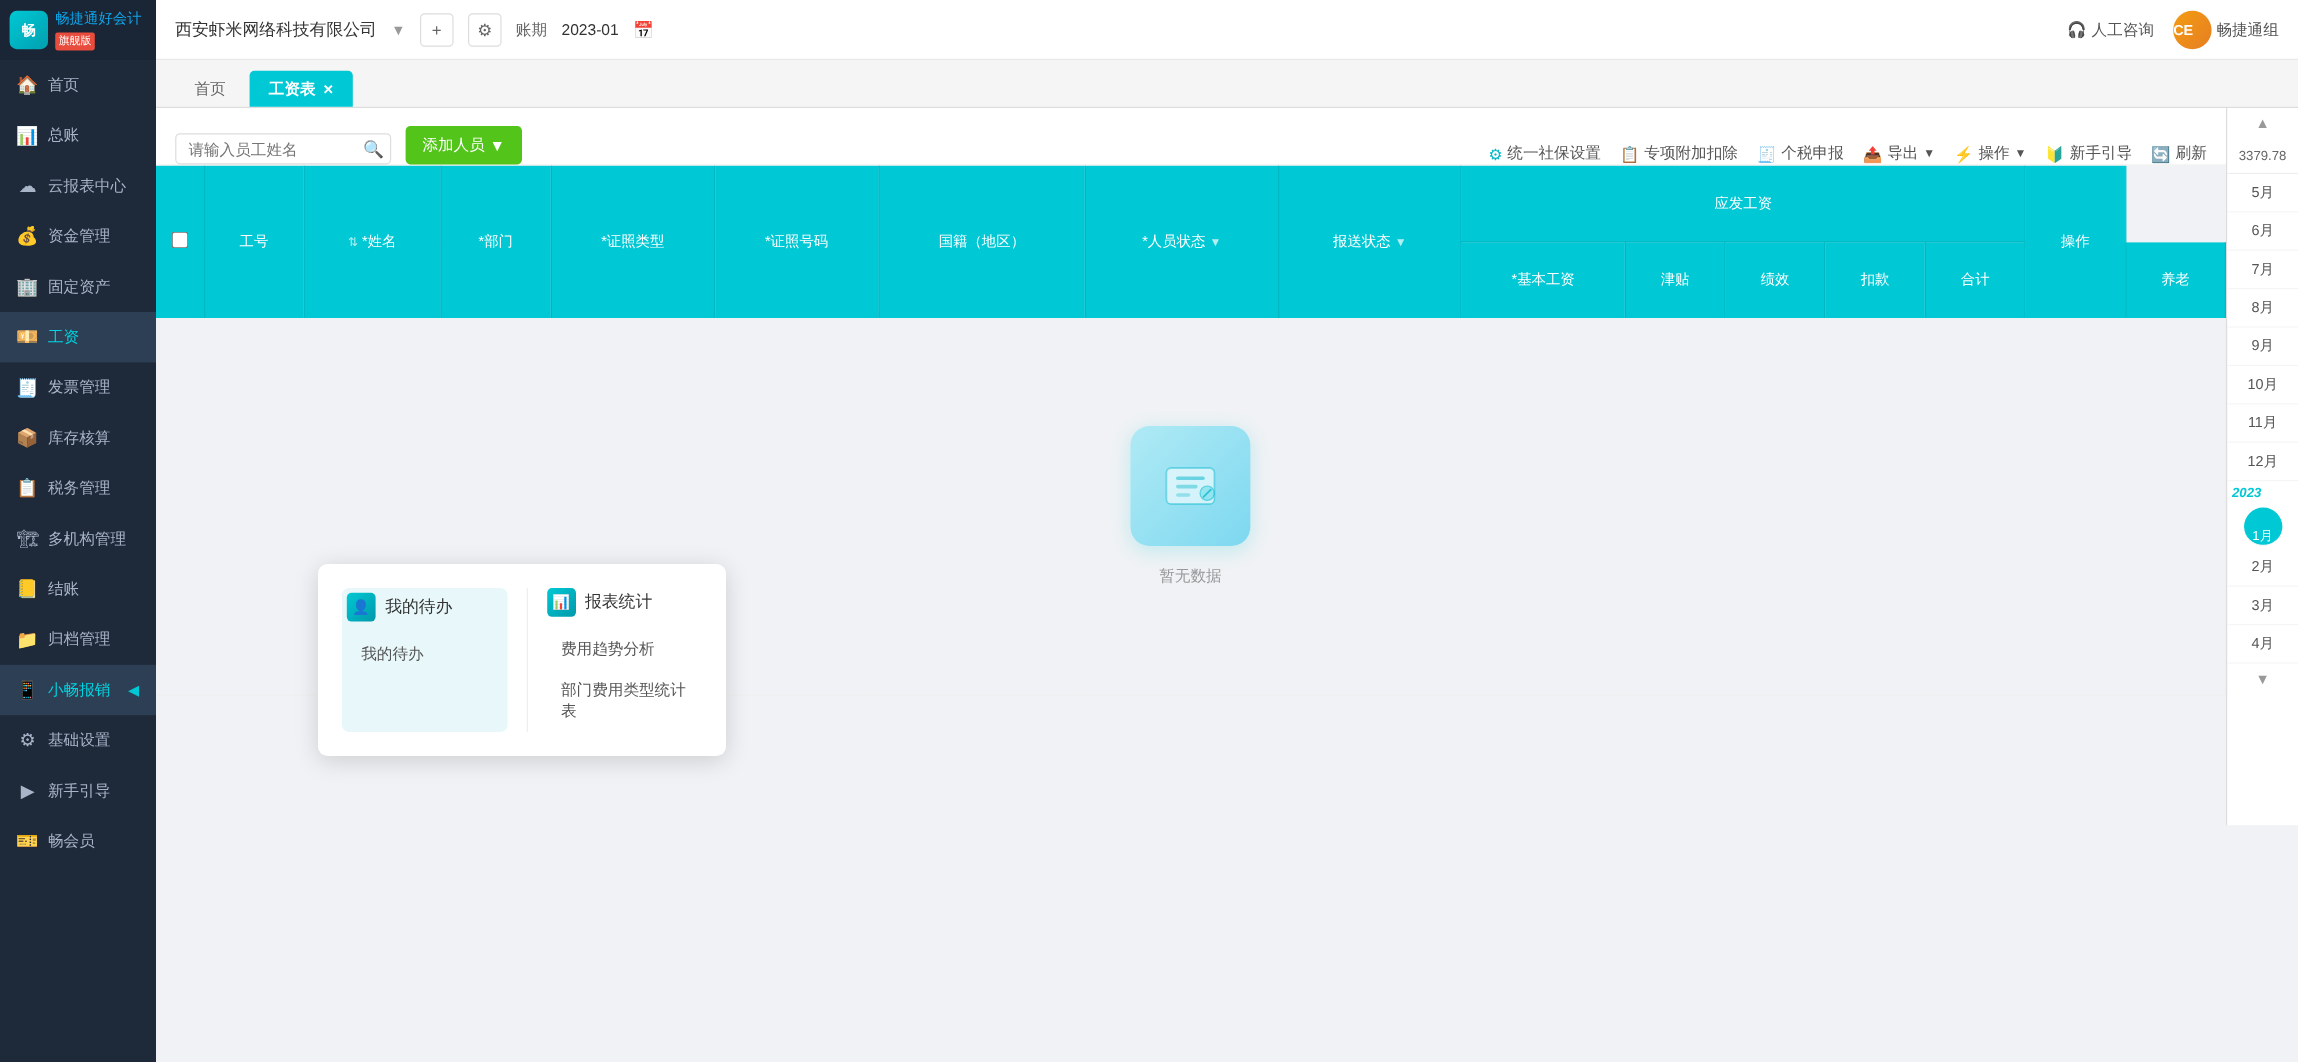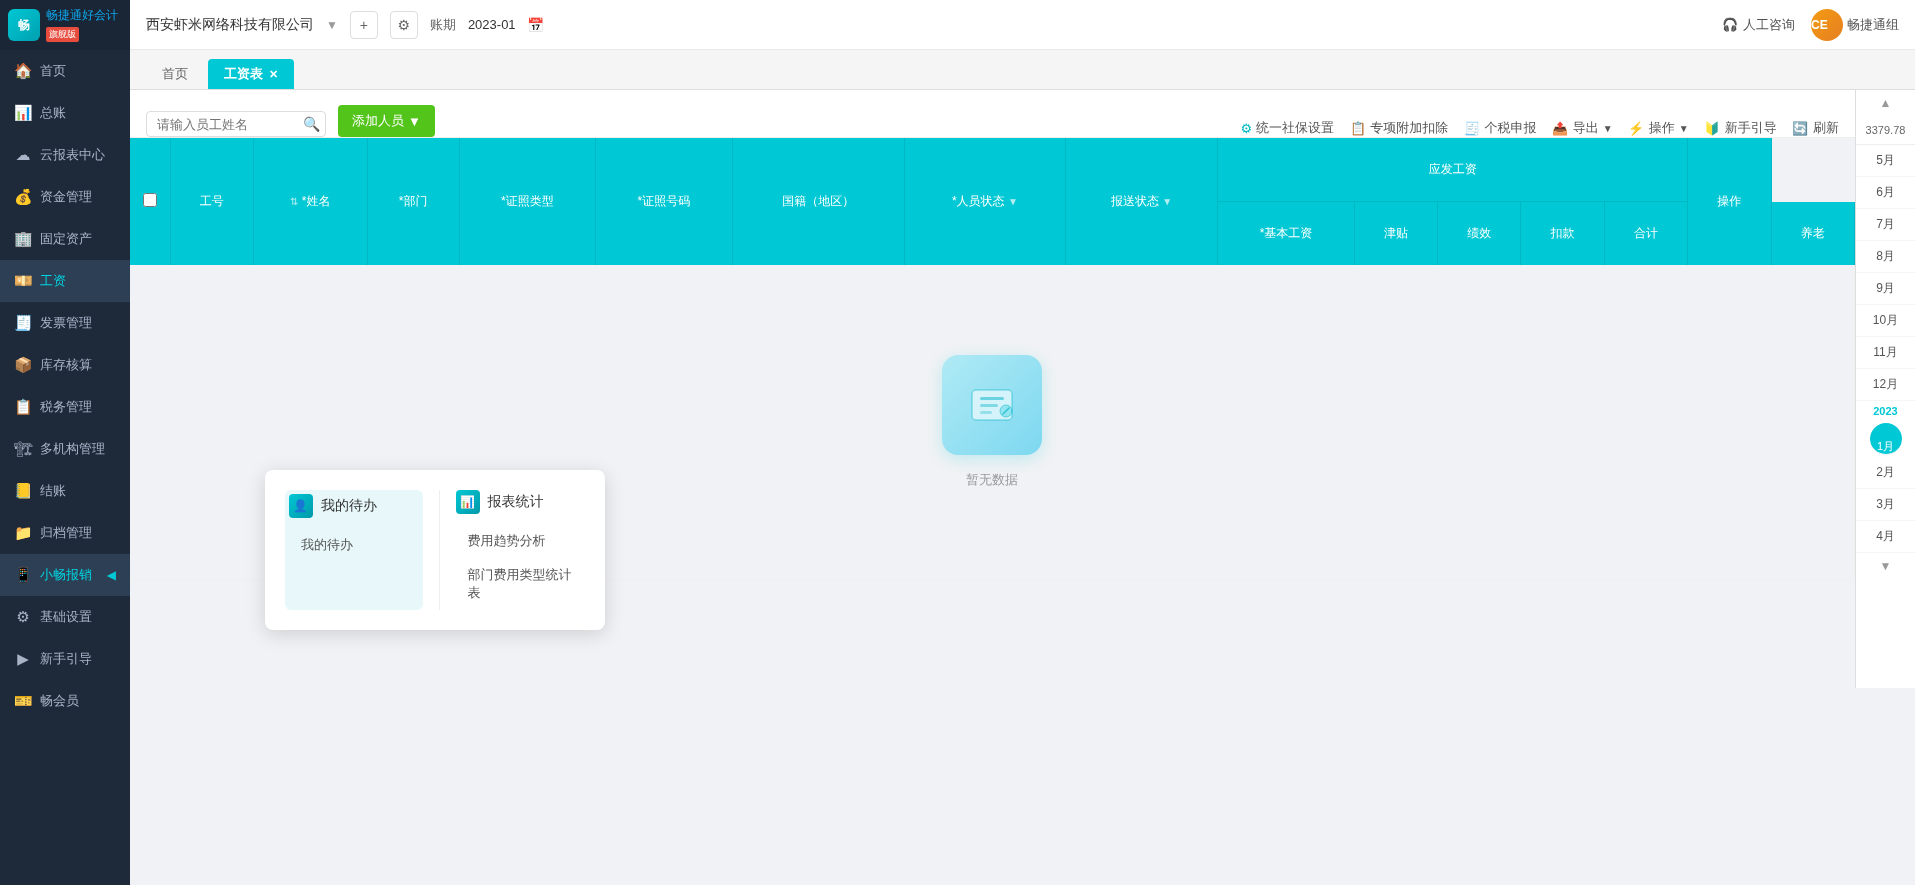--- a/index.html
+++ b/index.html
@@ -248,21 +248,21 @@
     }
     .month-item {
       padding: 7px 4px;
       text-align: center;
       color: #555;
       cursor: pointer;
       font-size: 12px;
       border-bottom: 1px solid #f5f5f5;
     }
     .month-item.active { background: #00c8d4; color: #fff; border-radius: 50%; margin: 2px auto; width: 32px; height: 32px; display: flex; align-items: flex-end; justify-content: center; padding: 0; font-size: 11px; }
-    .month-year-label { padding: 4px; text-align: center; font-size: 11px; color: #00c8d4; font-weight: bold; }
+    .month-year-label { padding: 4px; font-size: 11px; color: #00c8d4; font-weight: bold; font-style: italic; }
     .month-nav { padding: 6px; text-align: center; cursor: pointer; color: #999; }
 
     
     .sort-icon { font-size: 10px; opacity: 0.7; }
     .filter-icon { font-size: 10px; opacity: 0.7; }
 
     .th-colspan-label {
       text-align: center;
       padding: 5px;
       font-size: 12px;

